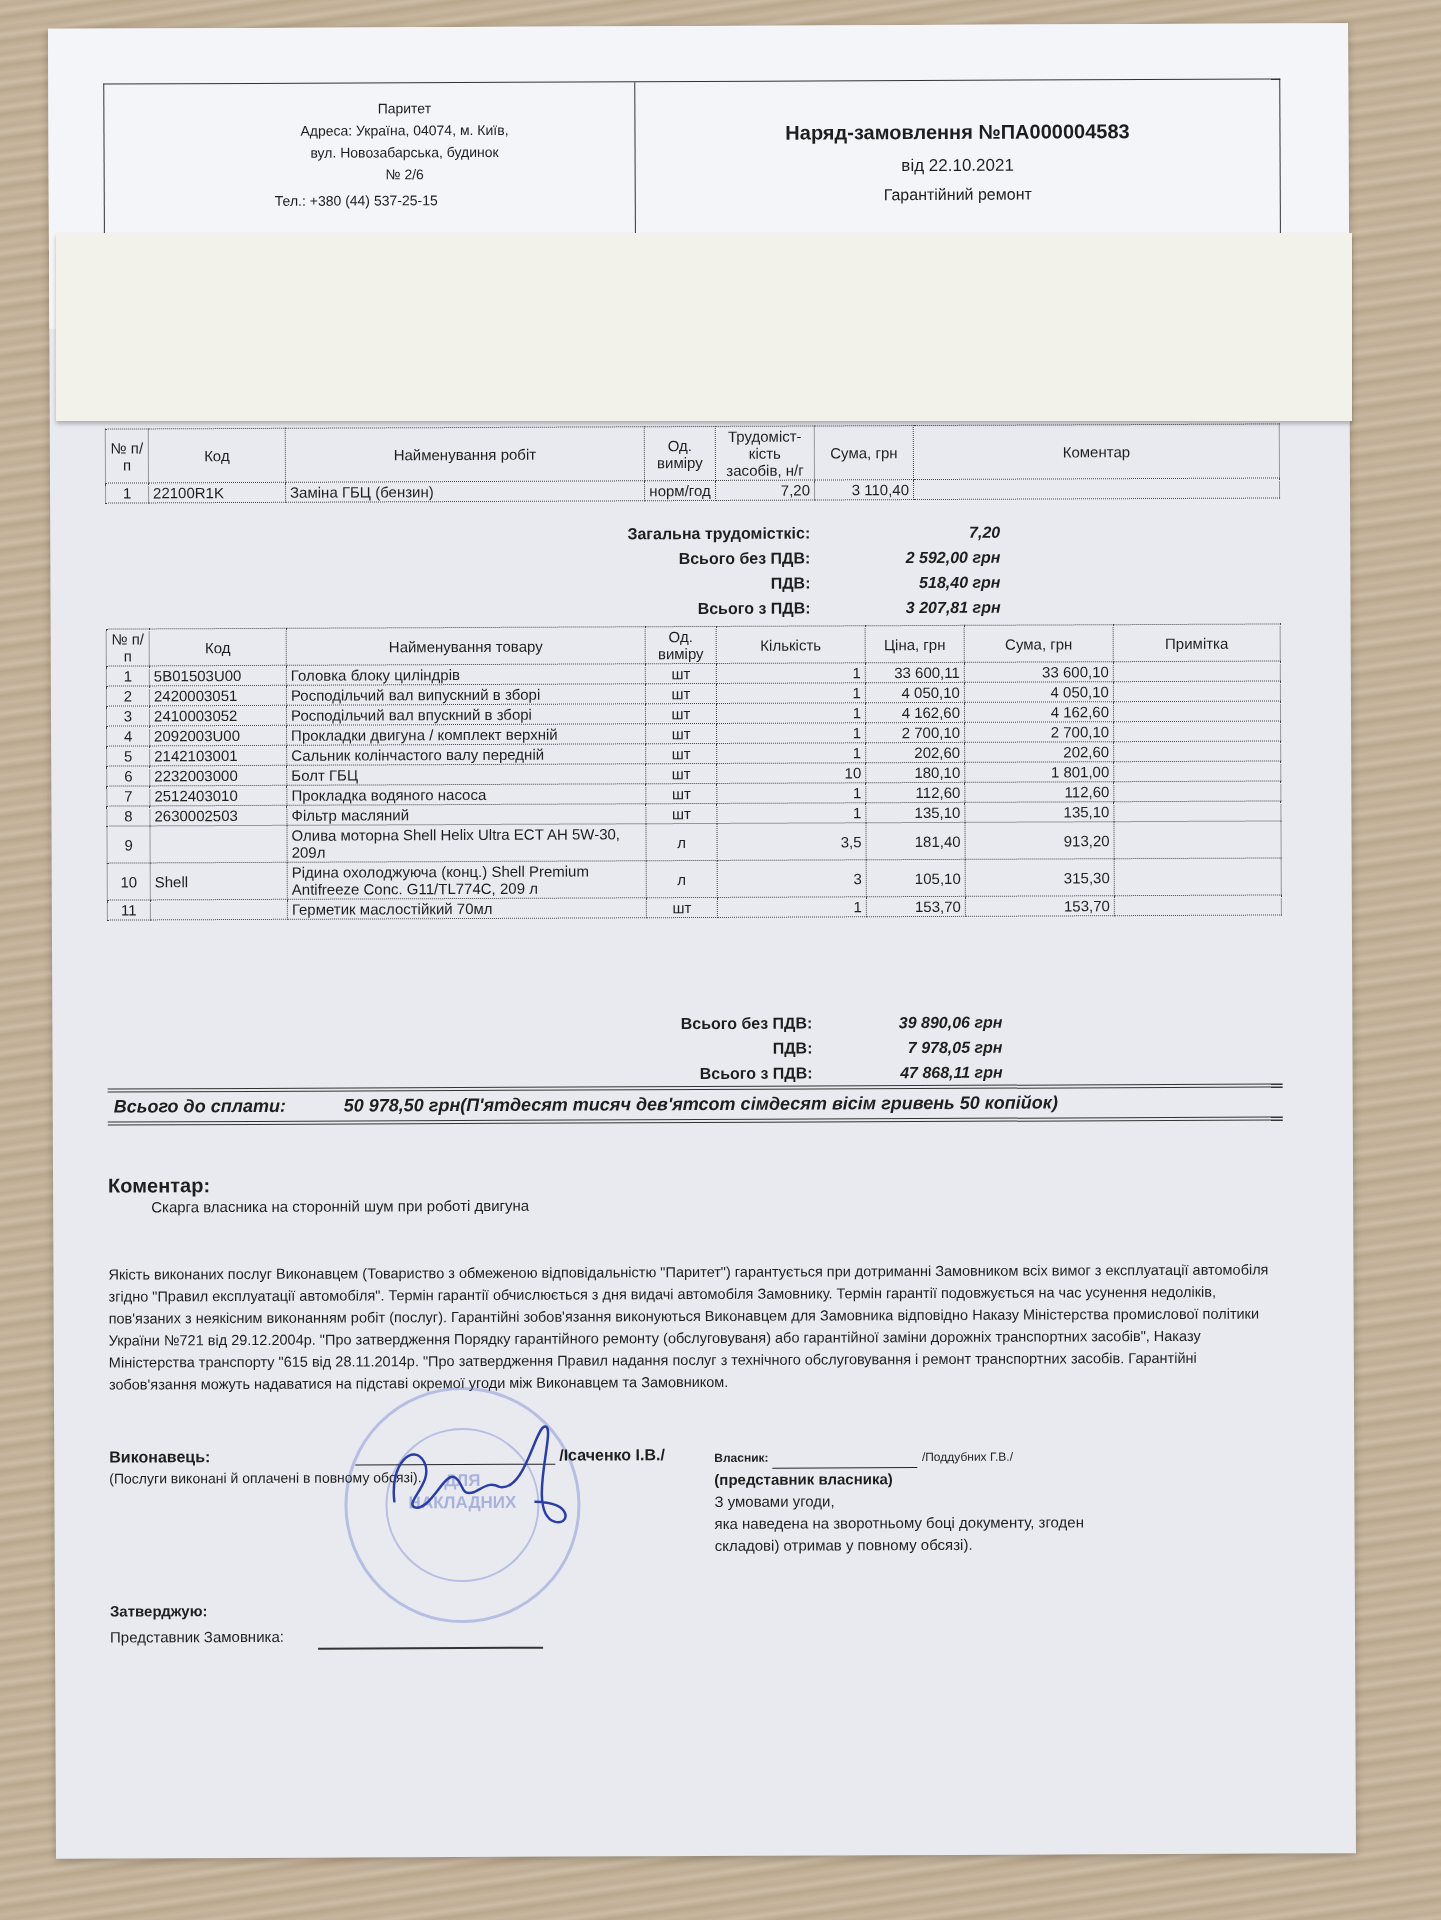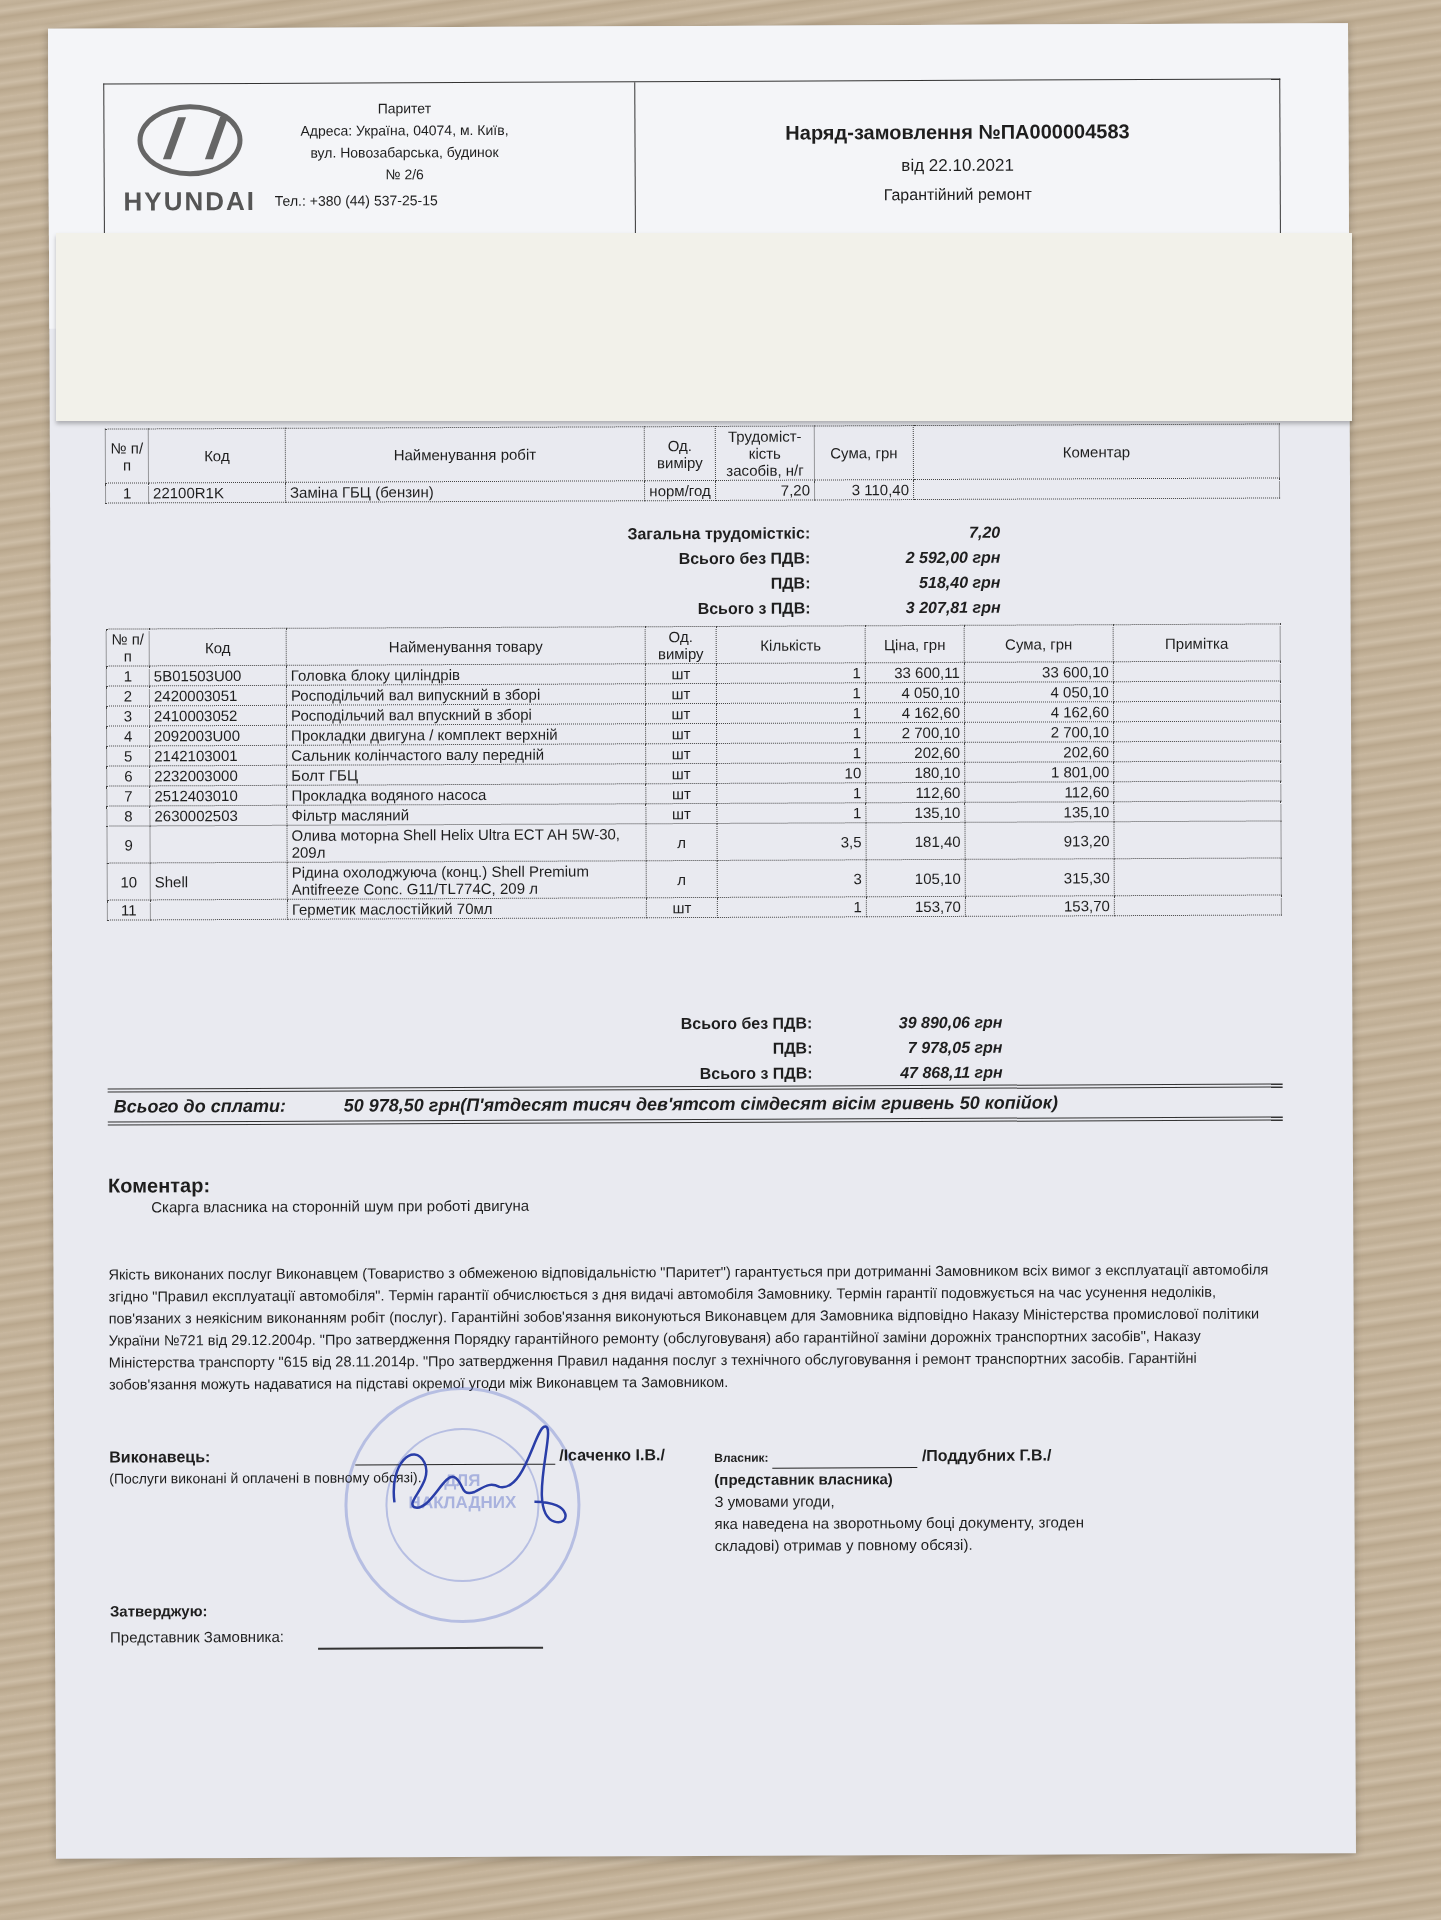--- a/index.html
+++ b/index.html
@@ -58,38 +58,34 @@
   .signature { position:absolute; left:330px; top:1395px; width:190px; height:110px; z-index:3; }
 
   .exec { position:absolute; left:55px; top:1420px; font-size:16px; z-index:2; }
   .exec .lbl { font-weight:bold; display:inline-block; }
   .exec .line { display:inline-block; width:200px; border-bottom:1.5px solid #222; margin-left:140px; vertical-align:bottom; }
   .exec .name { font-weight:bold; }
   .exec .note { font-size:14px; margin-top:4px; }
   .owner { position:absolute; left:660px; top:1420px; font-size:15px; line-height:22px; }
   .owner .lbl { font-weight:bold; font-size:12px; }
   .owner .line { display:inline-block; width:145px; border-bottom:1.5px solid #222; vertical-align:bottom; }
-  .owner .name { font-weight:bold; font-size:16px; }
+  .owner .name { font-weight:normal; font-size:12px; }
   .owner .rep { font-weight:bold; }
   .approve { position:absolute; left:55px; top:1570px; font-size:15px; line-height:26px; }
   .approve .lbl { font-weight:bold; }
   .approve .line { display:inline-block; width:225px; border-bottom:2px solid #333; margin-left:30px; vertical-align:bottom; }
 </style>
 </head>
 <body>
 
 <div class="paper">
   <div class="paper-top"></div>
 
   <div class="hdr-box">
     <div class="hdr-left">
-      <div class="logo">
-        <div class="logo-oval"></div>
-        <div class="logo-word">HYUNDAI</div>
-      </div>
       <div class="co-info">
         <div>Паритет</div>
         <div>Адреса: Україна, 04074, м. Київ,</div>
         <div>вул. Новозабарська, будинок</div>
         <div>№ 2/6</div>
         <div class="tel">Тел.: +380 (44) 537-25-15</div>
       </div>
     </div>
     <div class="hdr-right">
       <div class="doc-title">Наряд-замовлення №ПА000004583</div>

